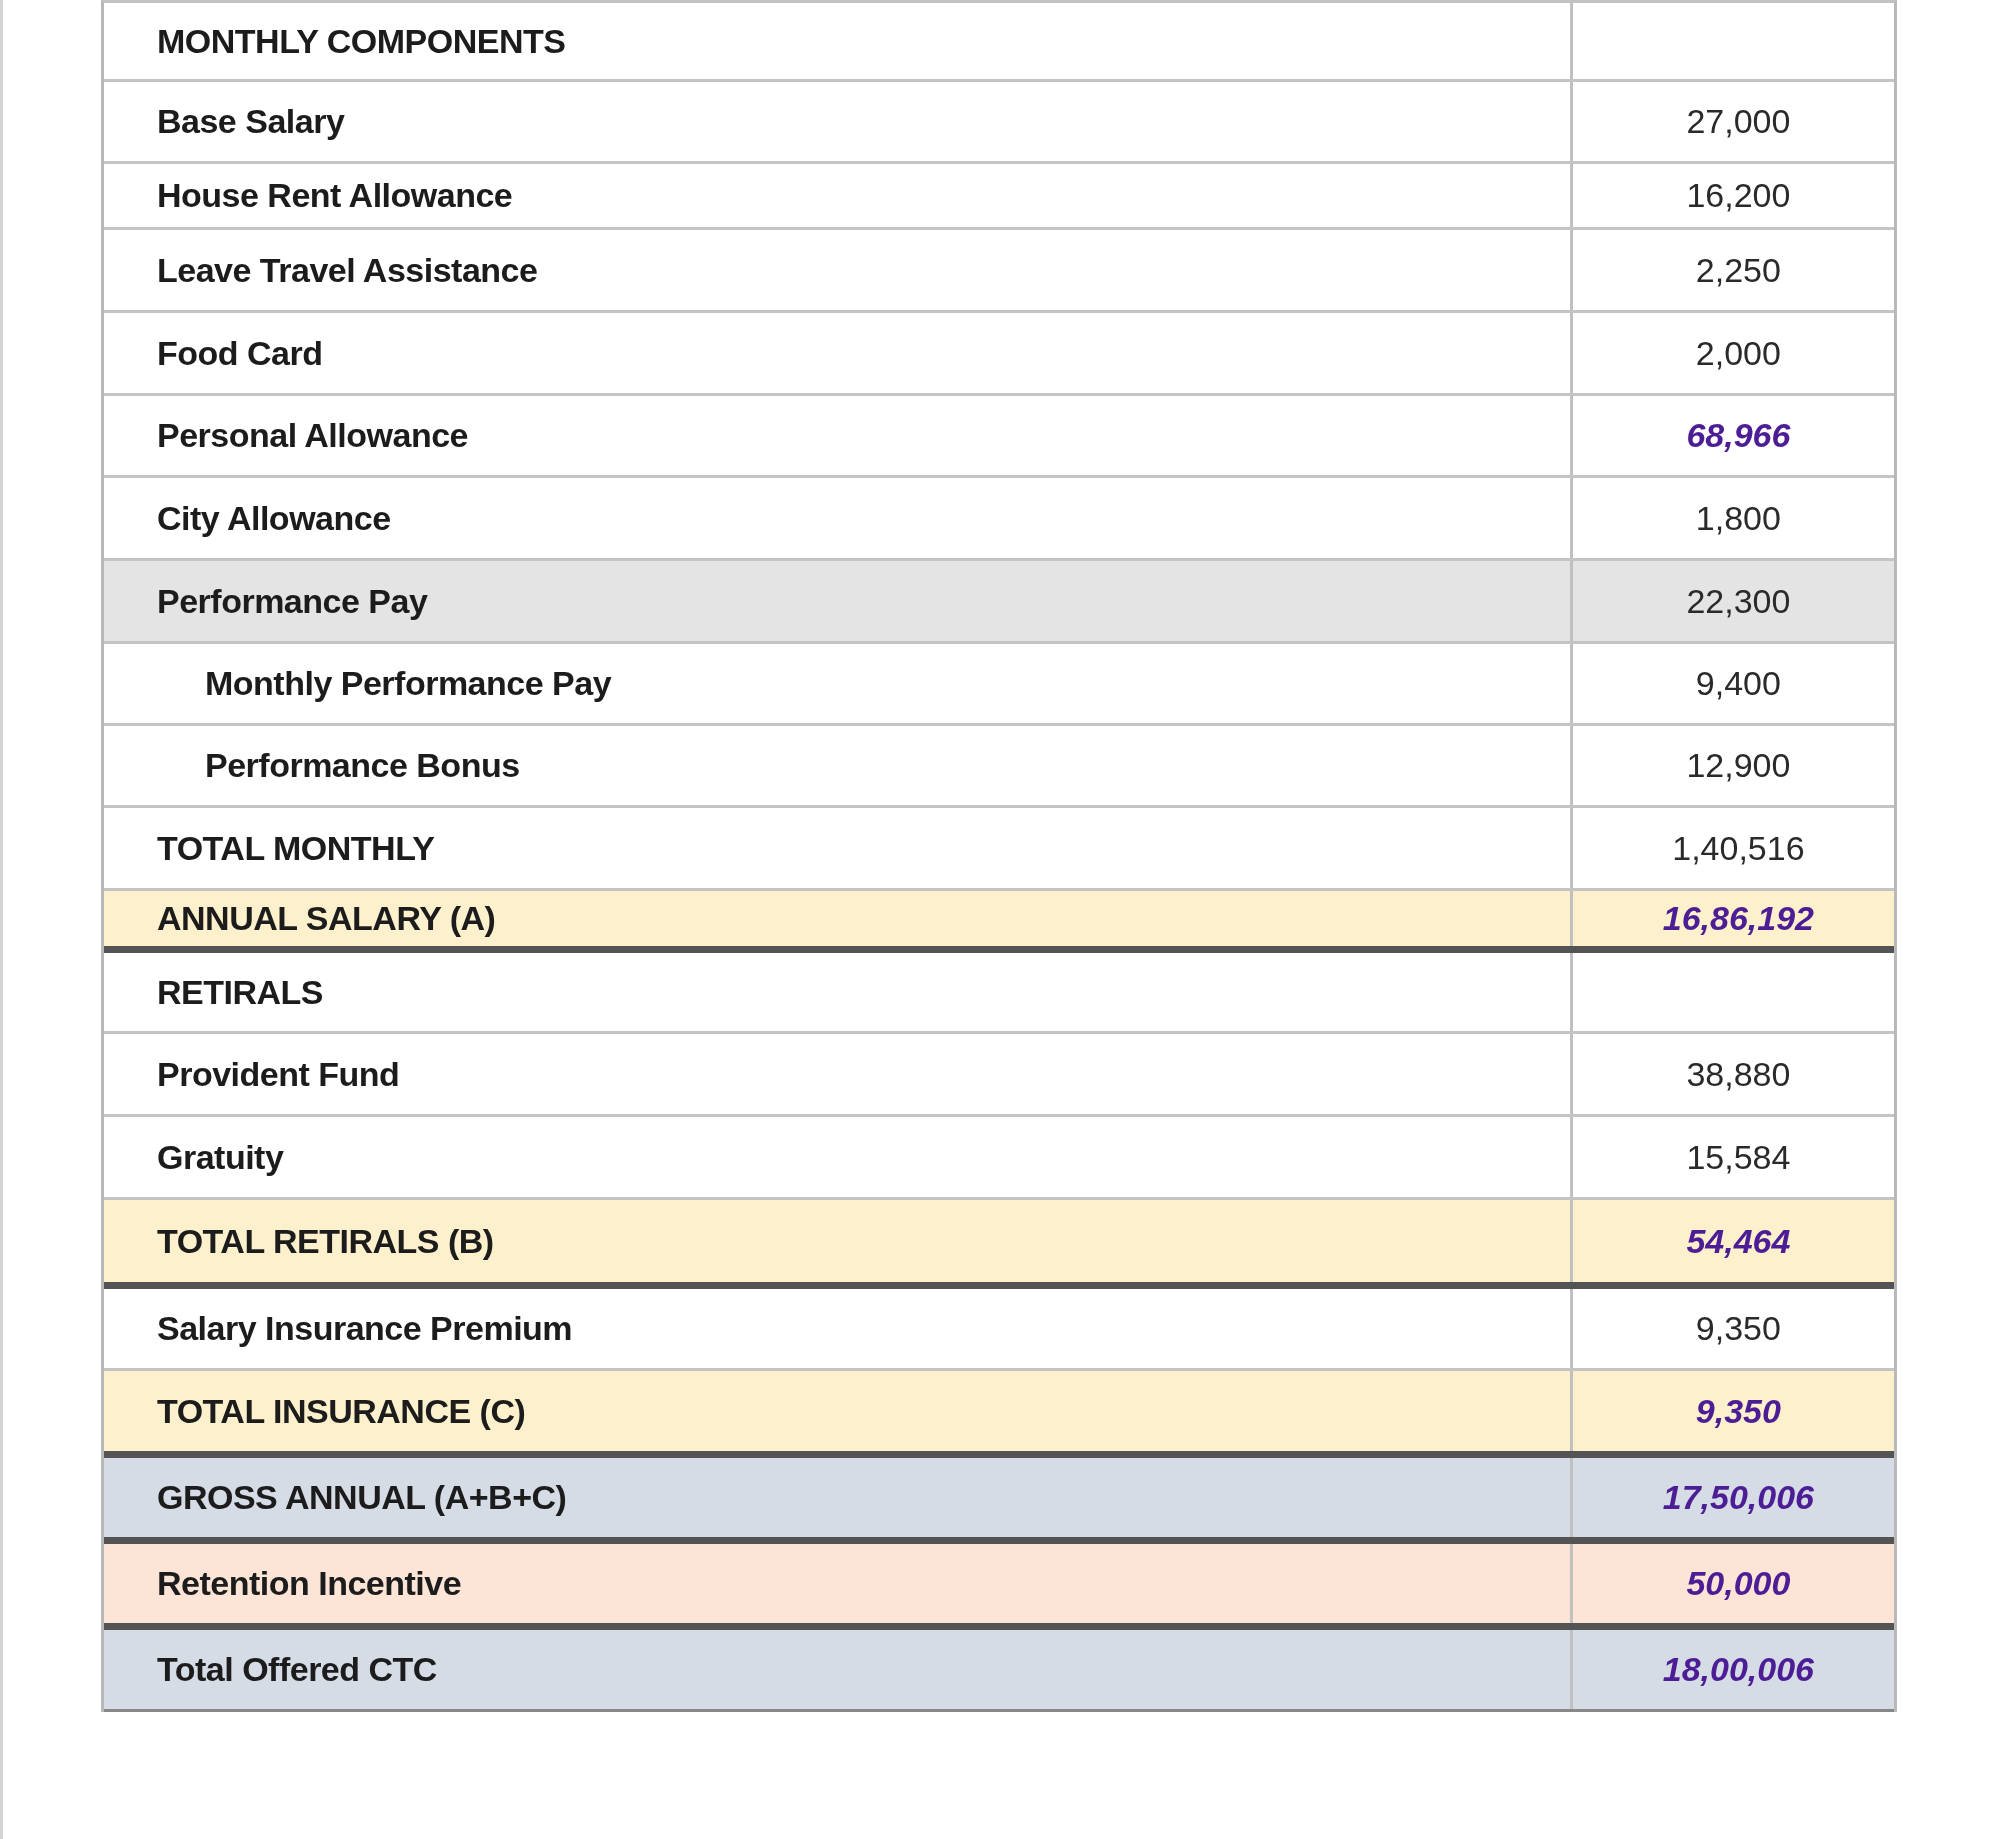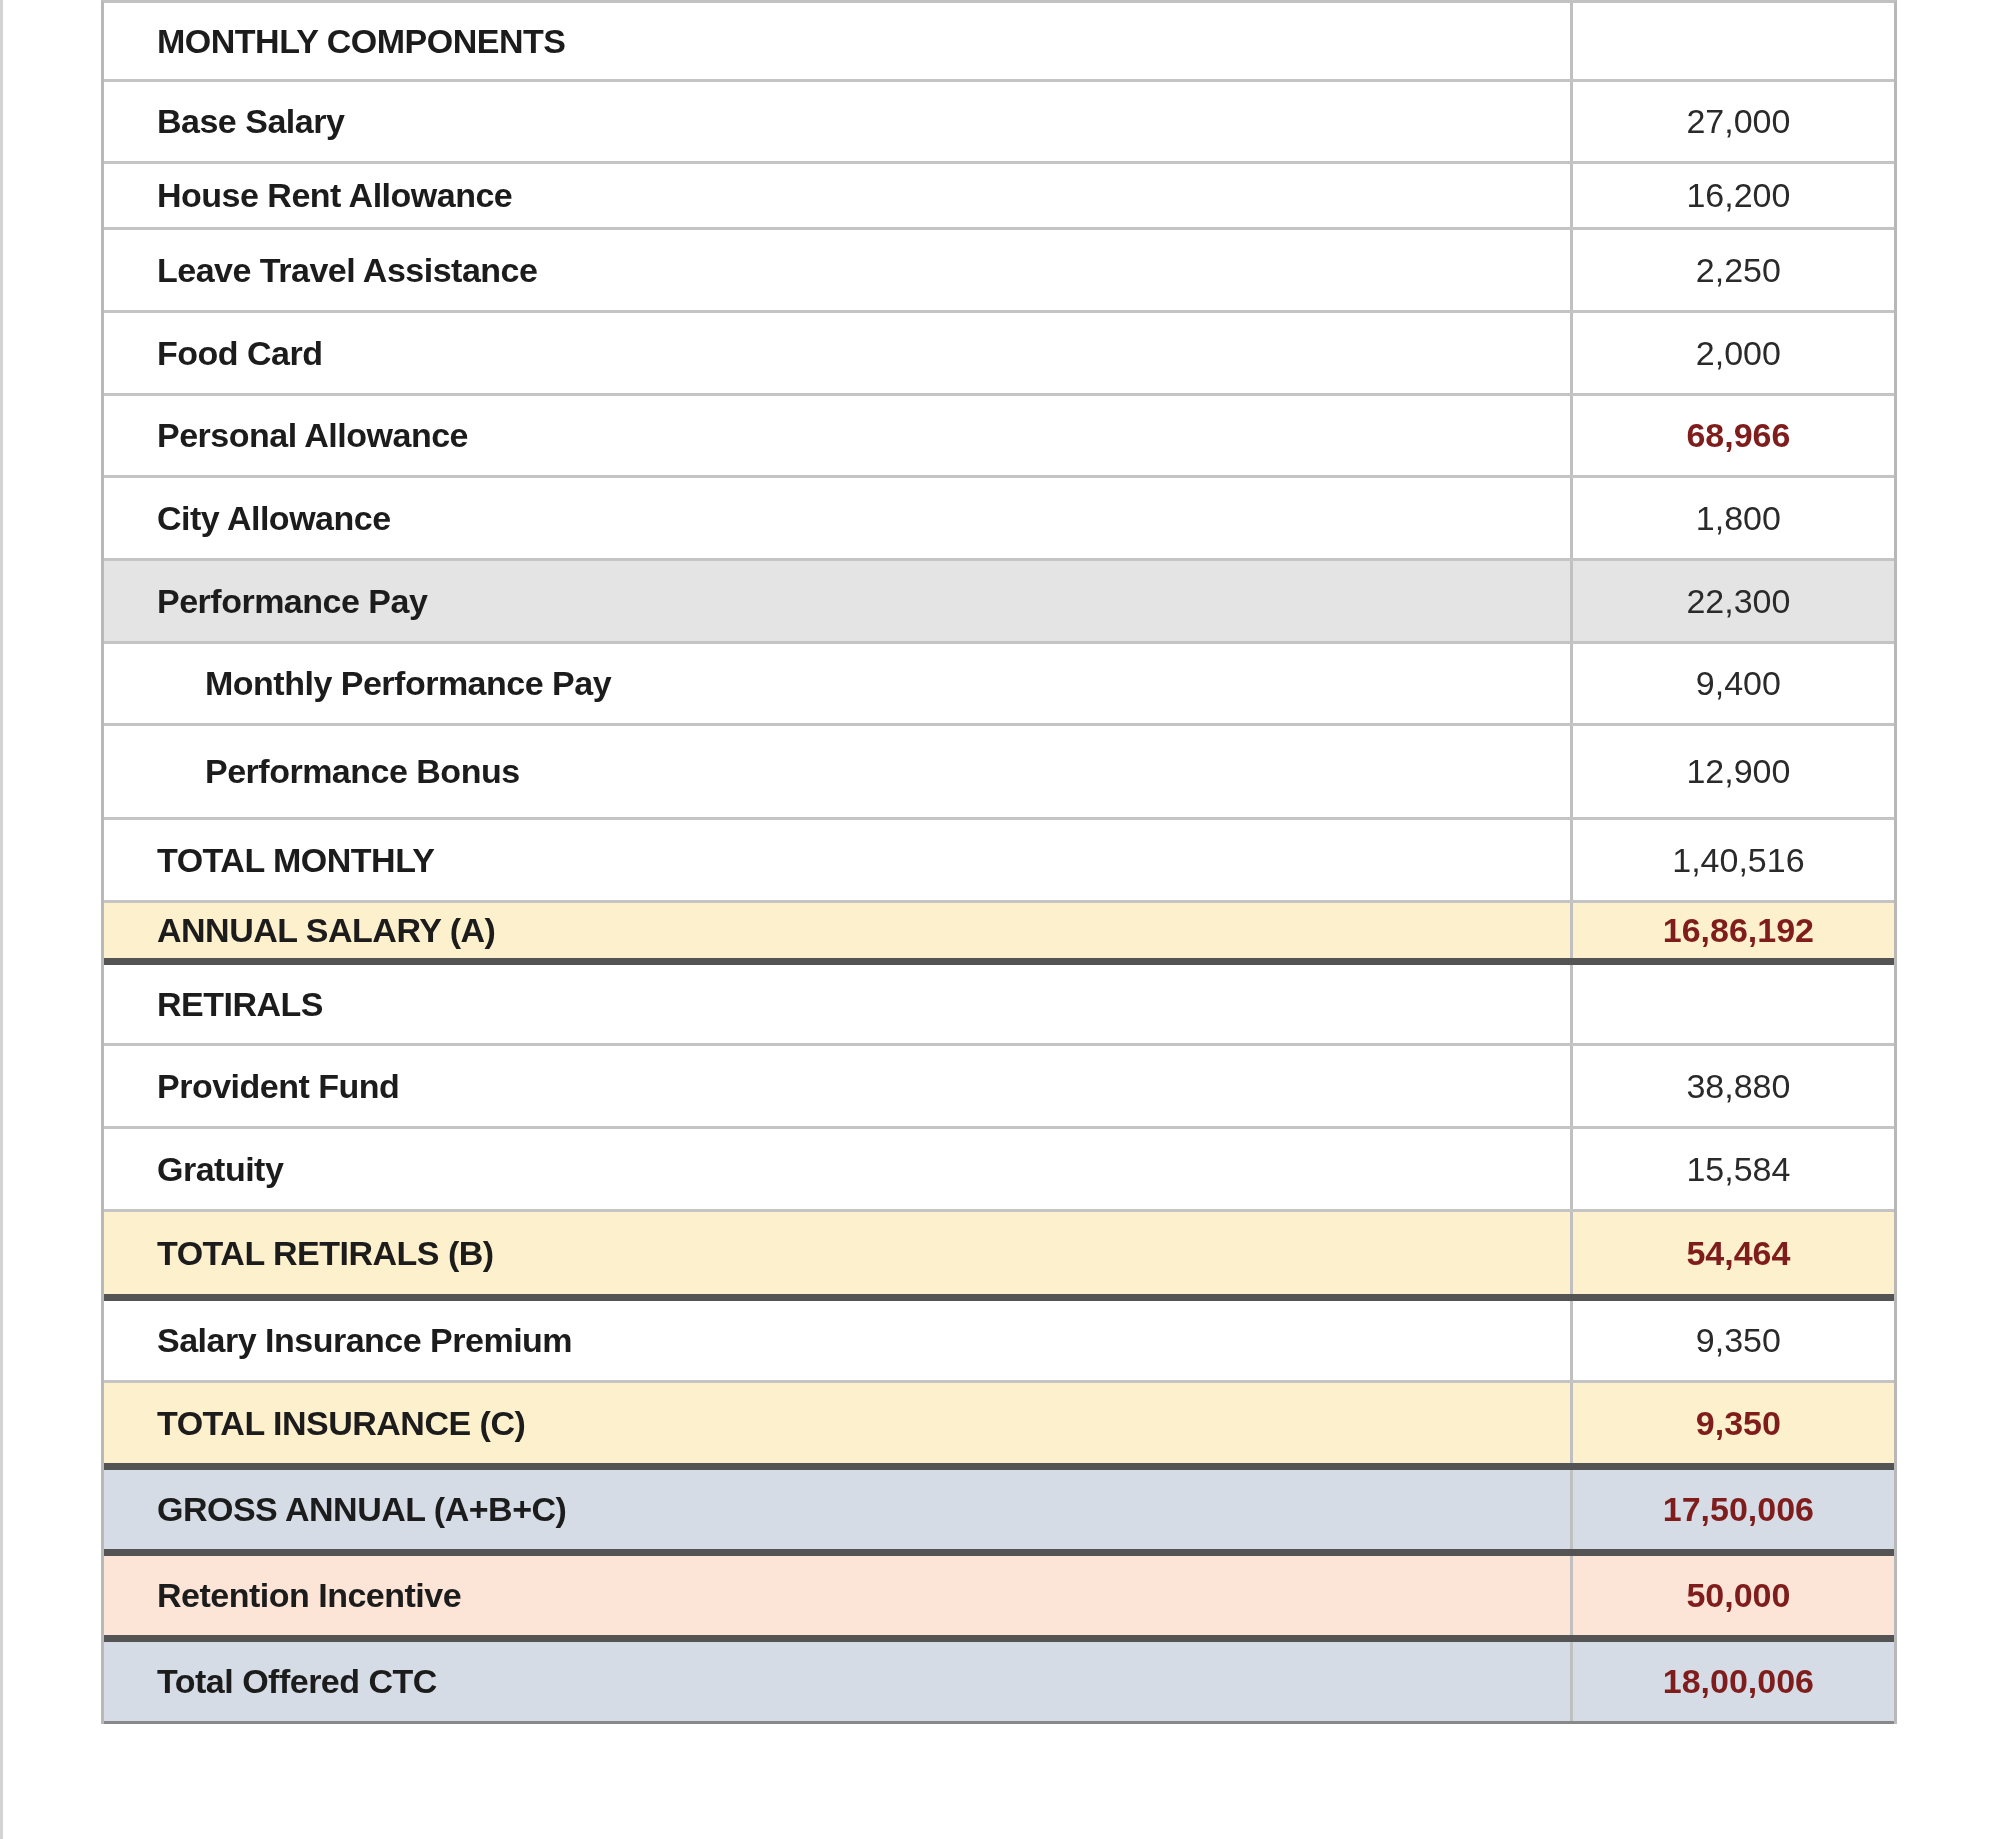--- a/index.html
+++ b/index.html
@@ -30,21 +30,21 @@
     border-right: 3.9px solid #c0c0c0;
     display: flex; align-items: center; padding-left: 53px;
     letter-spacing: -0.5px;
   }
   .cell-label.indent { padding-left: 101px; }
   .cell-value {
     flex: 1; display: flex; align-items: center; justify-content: center;
     font-weight: normal; color: #2a2a2a; letter-spacing: 0px;
     padding-left: 9.8px;
   }
-  .cell-value.bold { font-weight: bold; color: #7f1d1d; }
+  .cell-value.bold { font-weight: bold; color: #4c1d95; font-style: italic; }
   .bg-white { background: #ffffff; }
   .bg-gray { background: #e4e4e4; }
   .bg-yellow { background: #fdf0cc; }
   .bg-blue { background: #d6dce5; }
   .bg-peach { background: #fce4d6; }
 </style>
 </head>
 <body>
 
 <div class="page-edge"></div>
@@ -89,21 +89,21 @@
   <div class="row bg-gray" style="height:83px">
     <div class="cell-label">Performance Pay</div>
     <div class="cell-value">22,300</div>
   </div>
 
   <div class="row bg-white" style="height:82px">
     <div class="cell-label indent">Monthly Performance Pay</div>
     <div class="cell-value">9,400</div>
   </div>
 
-  <div class="row bg-white" style="height:94px">
+  <div class="row bg-white" style="height:82px">
     <div class="cell-label indent">Performance Bonus</div>
     <div class="cell-value">12,900</div>
   </div>
 
   <div class="row bg-white" style="height:83px">
     <div class="cell-label">TOTAL MONTHLY</div>
     <div class="cell-value">1,40,516</div>
   </div>
 
   <div class="row bg-yellow thick" style="height:62px">

